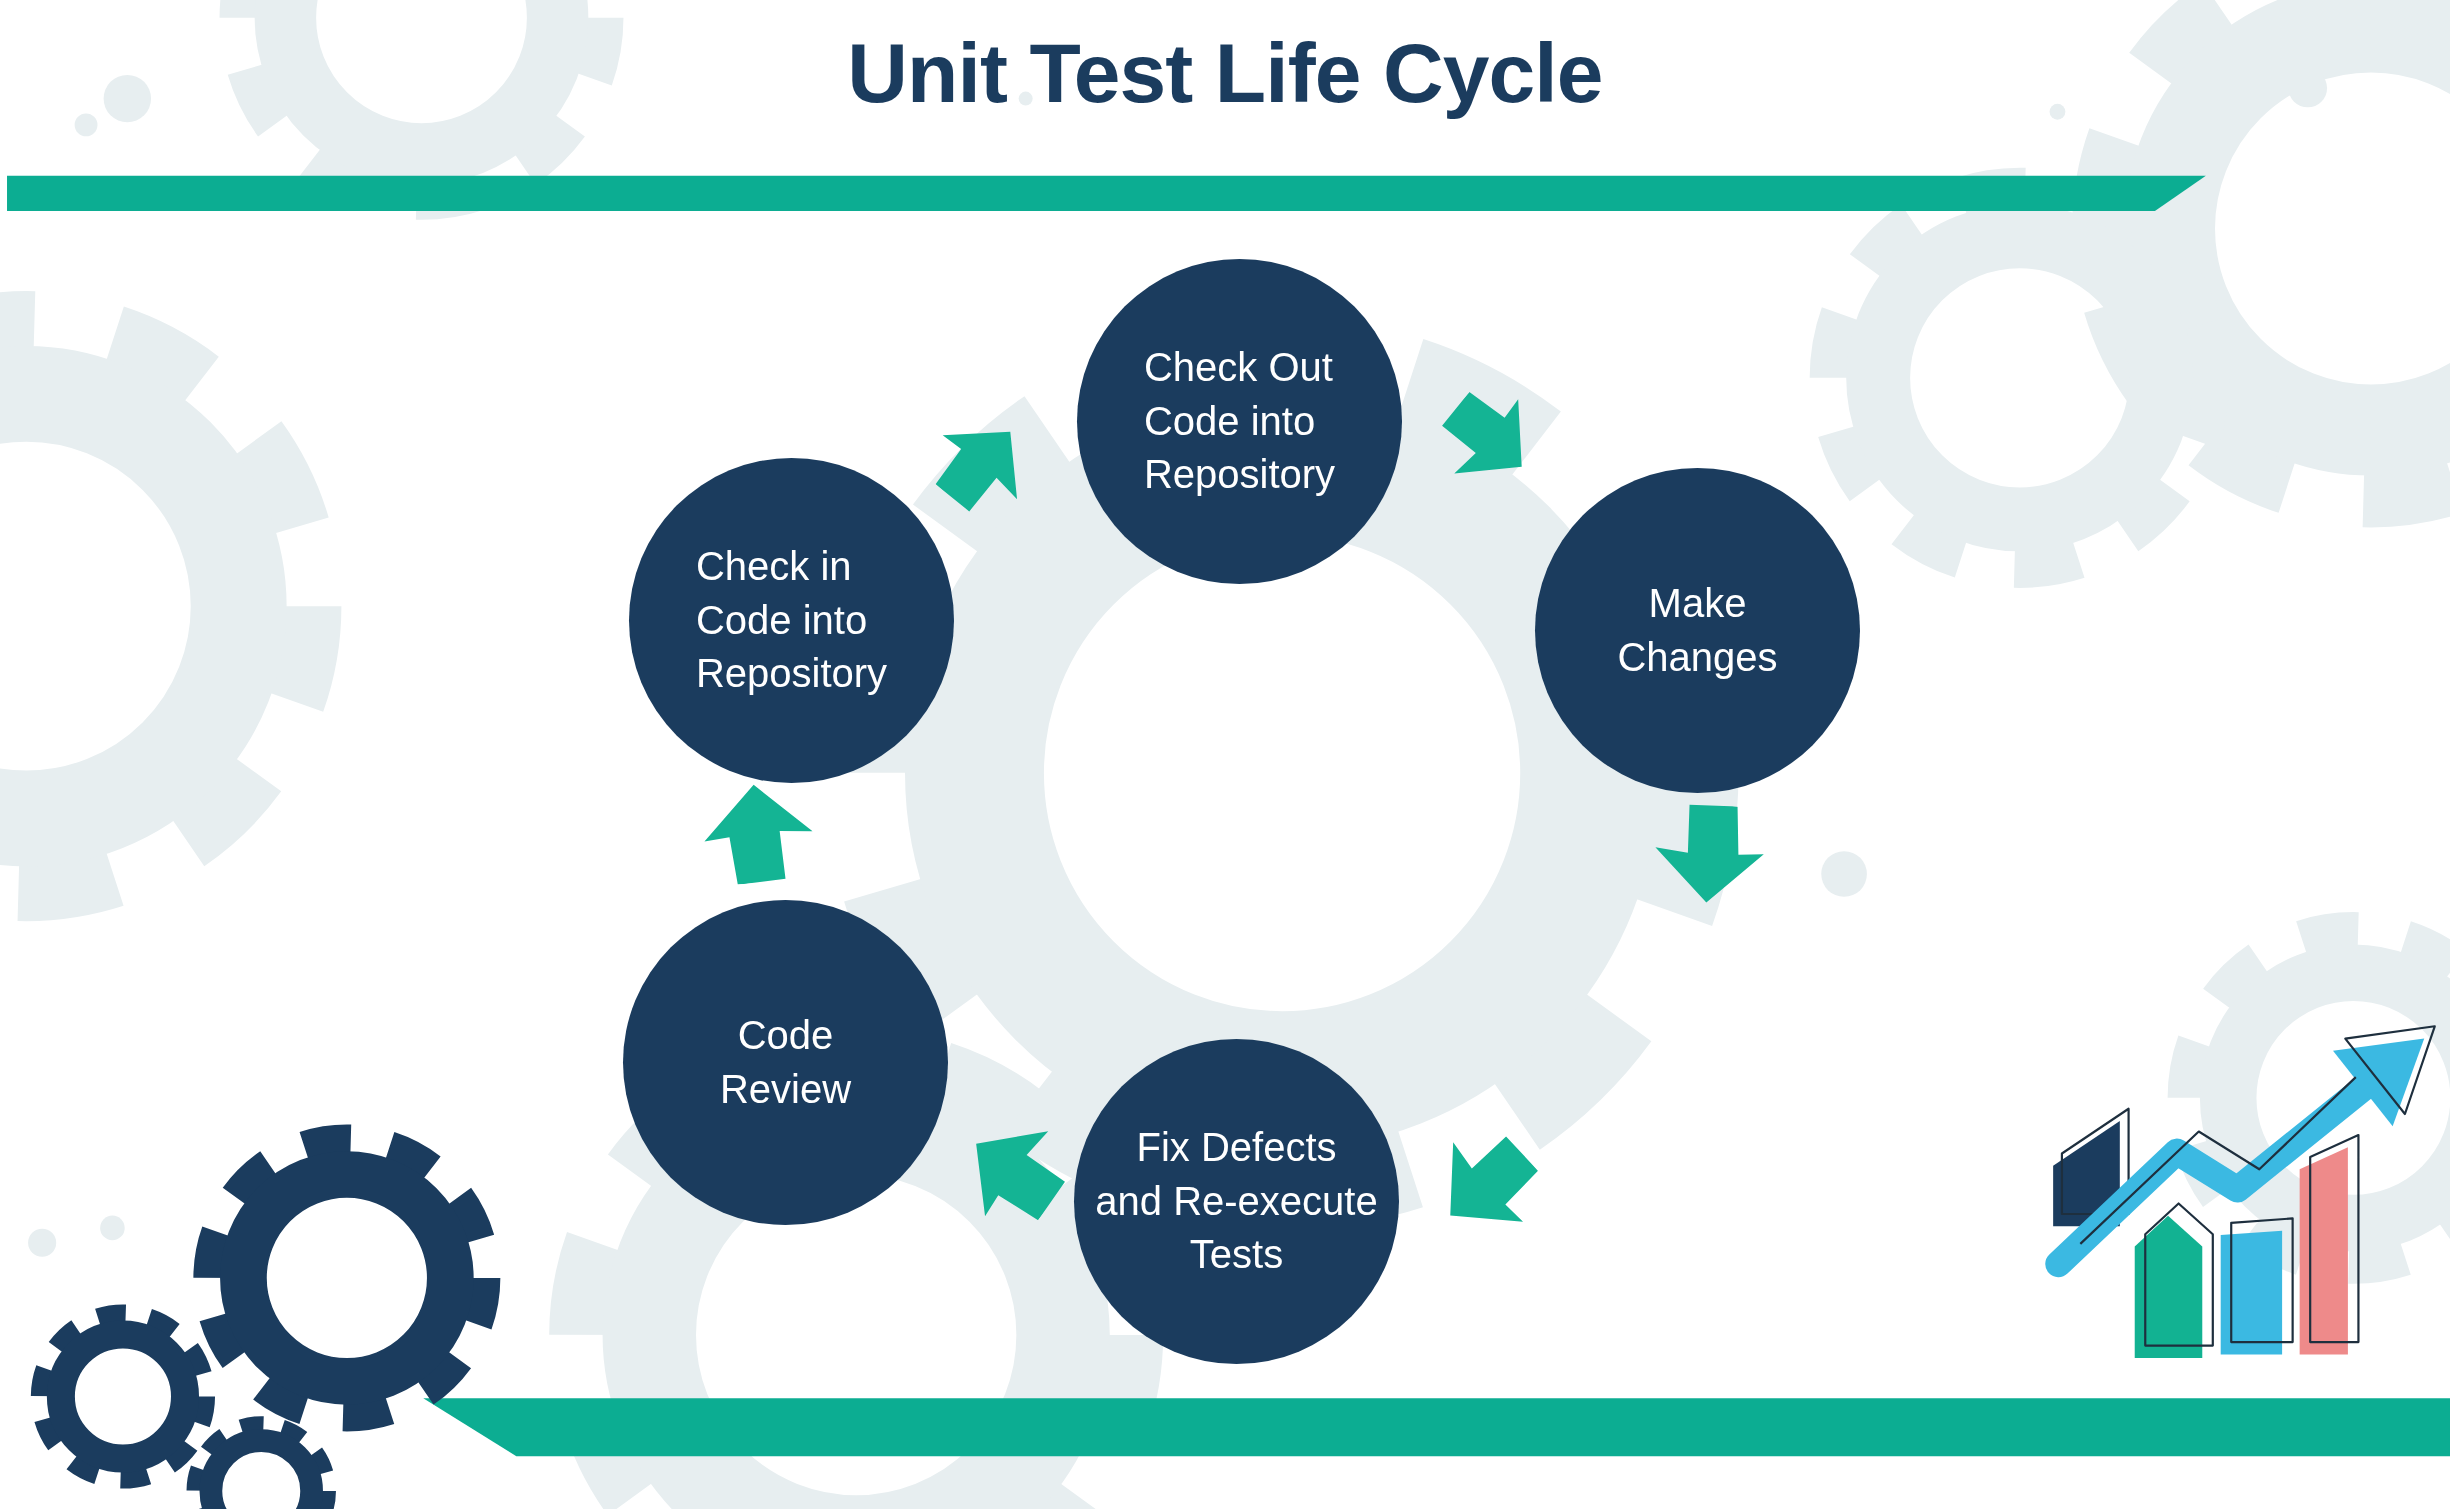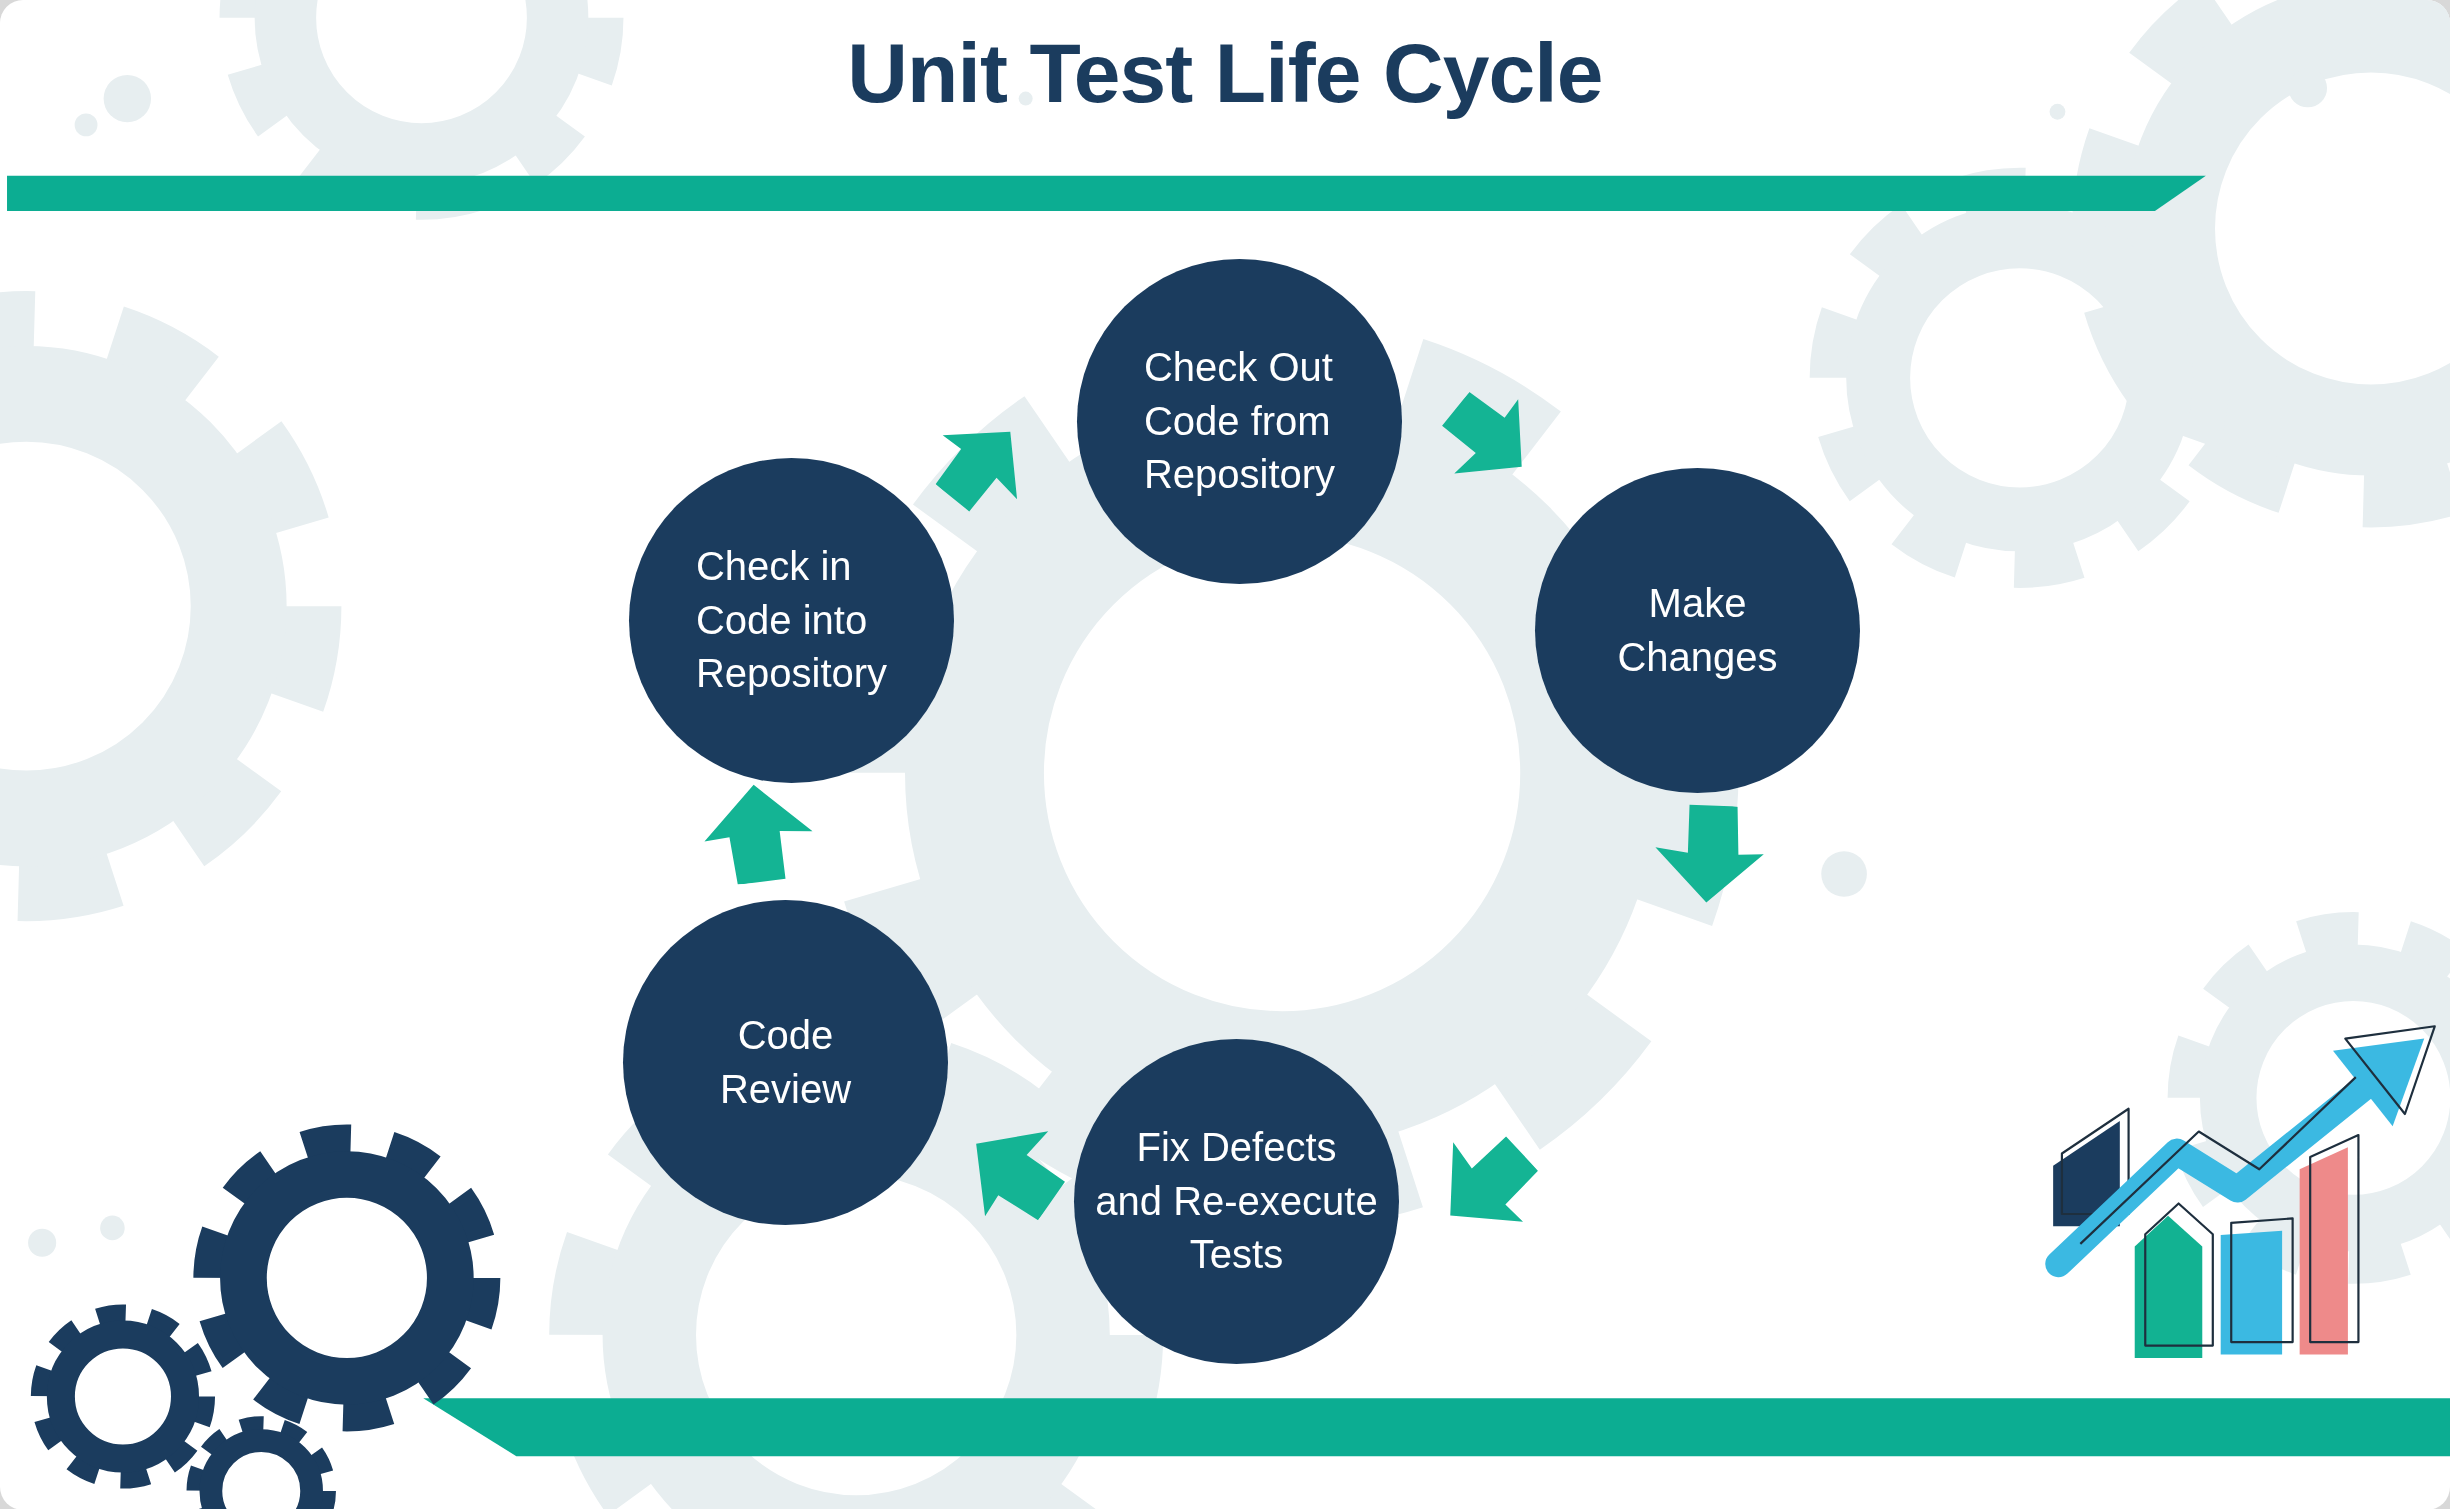--- a/index.html
+++ b/index.html
@@ -6,21 +6,20 @@
     --navy:#1B3C5E; --teal:#0CAD92; --arrow-teal:#14B494;
     --light-gear:#E7EEF0; --chart-blue:#3BB9E2; --chart-pink:#EE8A8A;
     --chart-green:#12B292; --outline:#1E2F3E; --background:#FFFFFF;
   }
   *{margin:0;padding:0;box-sizing:border-box}
   html,body{background:#d8d8d8}
   .canvas{
     position:relative;width:2450px;height:1510px;overflow:hidden;
     background:var(--background);
     font-family:"Liberation Sans","DejaVu Sans",sans-serif;
-    border-radius:23px;
   }
   .bg,.chart{position:absolute;display:block}
   .bg{left:0;top:0;width:2450px;height:1510px}
   .gear-light{stroke:var(--light-gear)}
   .gear-navy{stroke:var(--navy)}
   .dot{fill:var(--light-gear)}
   .bar{fill:var(--teal)}
   .page-title{
     position:absolute;left:0;top:24.6px;width:2450px;text-align:center;
     font-size:84px;font-weight:700;color:var(--navy);letter-spacing:-0.9px;
@@ -97,21 +96,21 @@
     </svg>
   <svg class="arrow" viewBox="0 0 100 80" style="left:953px;top:1120px;width:123px;height:101px;--rot:308deg">
       <use href="#arrow"></use>
     </svg>
   <svg class="arrow" viewBox="0 0 100 80" style="left:689px;top:782px;width:141px;height:101px;--rot:-4deg">
       <use href="#arrow"></use>
     </svg>
 
   <div class="circle" style="left:1077px;top:259px">
     <span class="circle-label align-left">Check Out
-Code from
+Code into
 Repository</span>
   </div>
   <div class="circle" style="left:1535px;top:468px">
     <span class="circle-label">Make
 Changes</span>
   </div>
   <div class="circle" style="left:623px;top:900px">
     <span class="circle-label">Code
 Review</span>
   </div>

